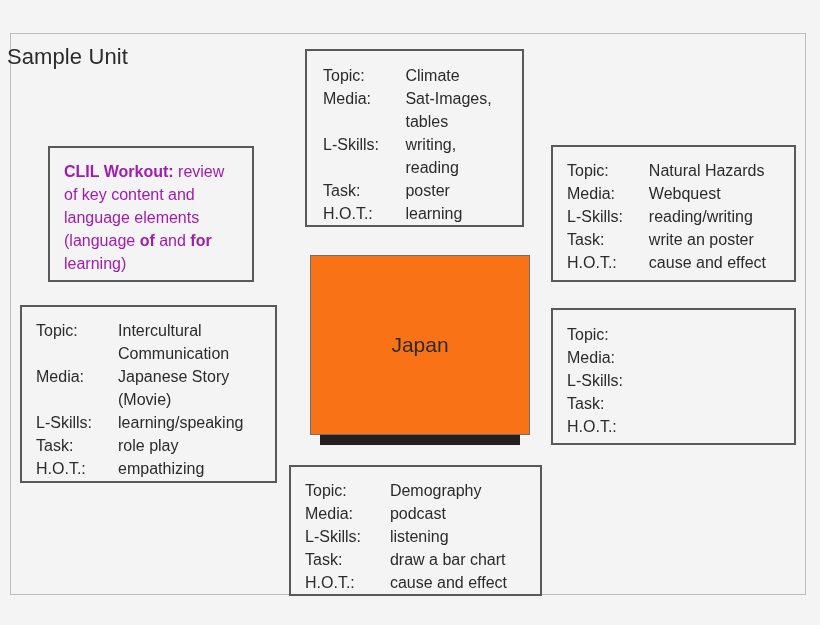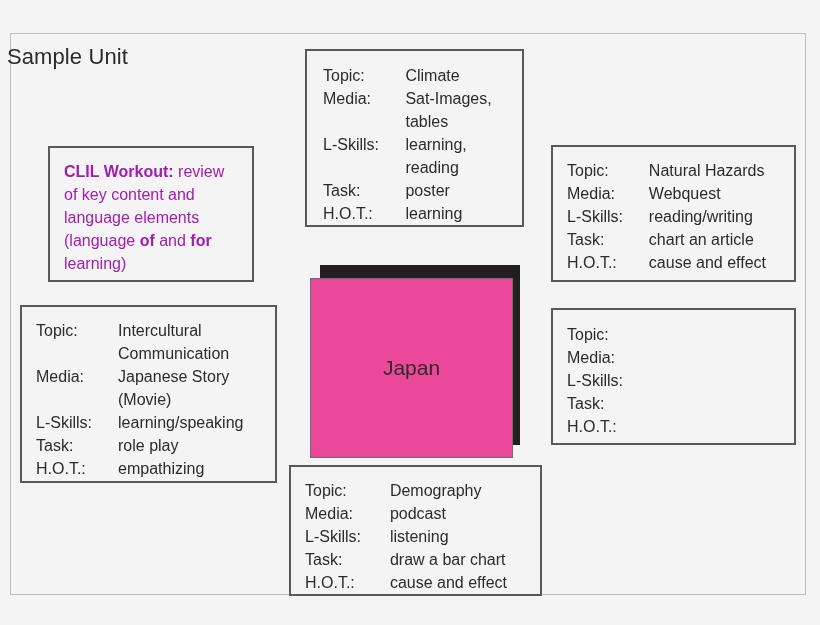--- a/index.html
+++ b/index.html
@@ -104,29 +104,28 @@
     left: 10px;
     top: 10px;
     width: 200px;
     height: 180px;
     background: #231f20;
   }
   .center-node {
     position: absolute;
     left: 0;
     top: 0;
-    width: 203px;
+    width: 220px;
     height: 180px;
-    background: #ec4899;
+    background: #f97316;
     border: 1px solid #6d6e71;
     box-sizing: border-box;
     display: flex;
     align-items: center;
     justify-content: center;
-    margin-top: 23px;
   }
   .center-node-label {
     font-size: 21px;
     line-height: 24px;
     color: #2b2b2b;
   }
 
   
   #card-workout   { left: 48px;  top: 146px; width: 206px; height: 136px; }
   #card-climate   { left: 305px; top: 49px;  width: 219px; height: 178px; }
@@ -169,21 +168,21 @@
           <span class="row-label">Topic:</span>
           <span class="row-value">Climate</span>
         </div>
         <div class="row">
           <span class="row-label">Media:</span>
           <span class="row-value">Sat-Images,
 tables</span>
         </div>
         <div class="row">
           <span class="row-label">L-Skills:</span>
-          <span class="row-value">learning,
+          <span class="row-value">writing,
 reading</span>
         </div>
         <div class="row">
           <span class="row-label">Task:</span>
           <span class="row-value">poster</span>
         </div>
         <div class="row">
           <span class="row-label">H.O.T.:</span>
           <span class="row-value">learning</span>
         </div>
@@ -201,21 +200,21 @@
         <div class="row">
           <span class="row-label">Media:</span>
           <span class="row-value">Webquest</span>
         </div>
         <div class="row">
           <span class="row-label">L-Skills:</span>
           <span class="row-value">reading/writing</span>
         </div>
         <div class="row">
           <span class="row-label">Task:</span>
-          <span class="row-value">chart an article</span>
+          <span class="row-value">write an poster</span>
         </div>
         <div class="row">
           <span class="row-label">H.O.T.:</span>
           <span class="row-value">cause and effect</span>
         </div>
       </div>
     </div>
   </div>
 
   <div class="card" id="card-intercult">

